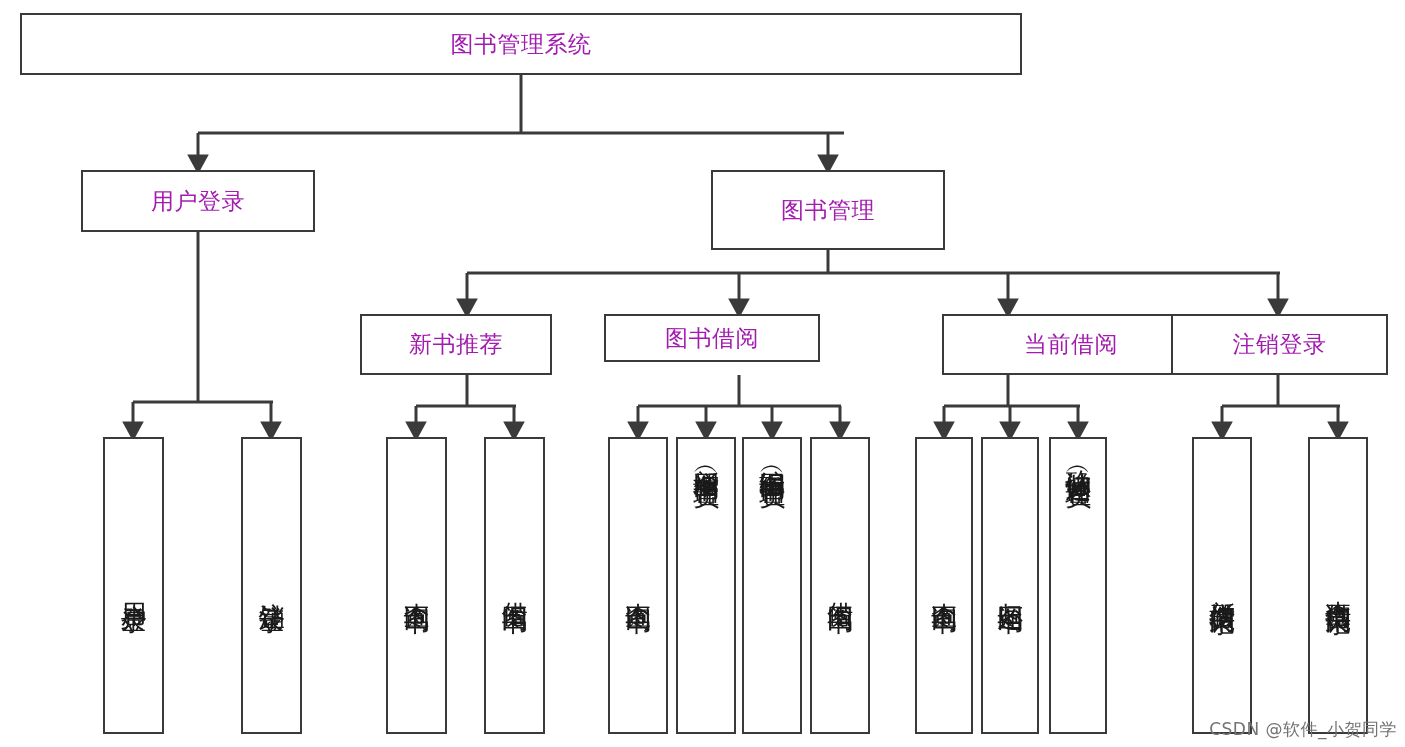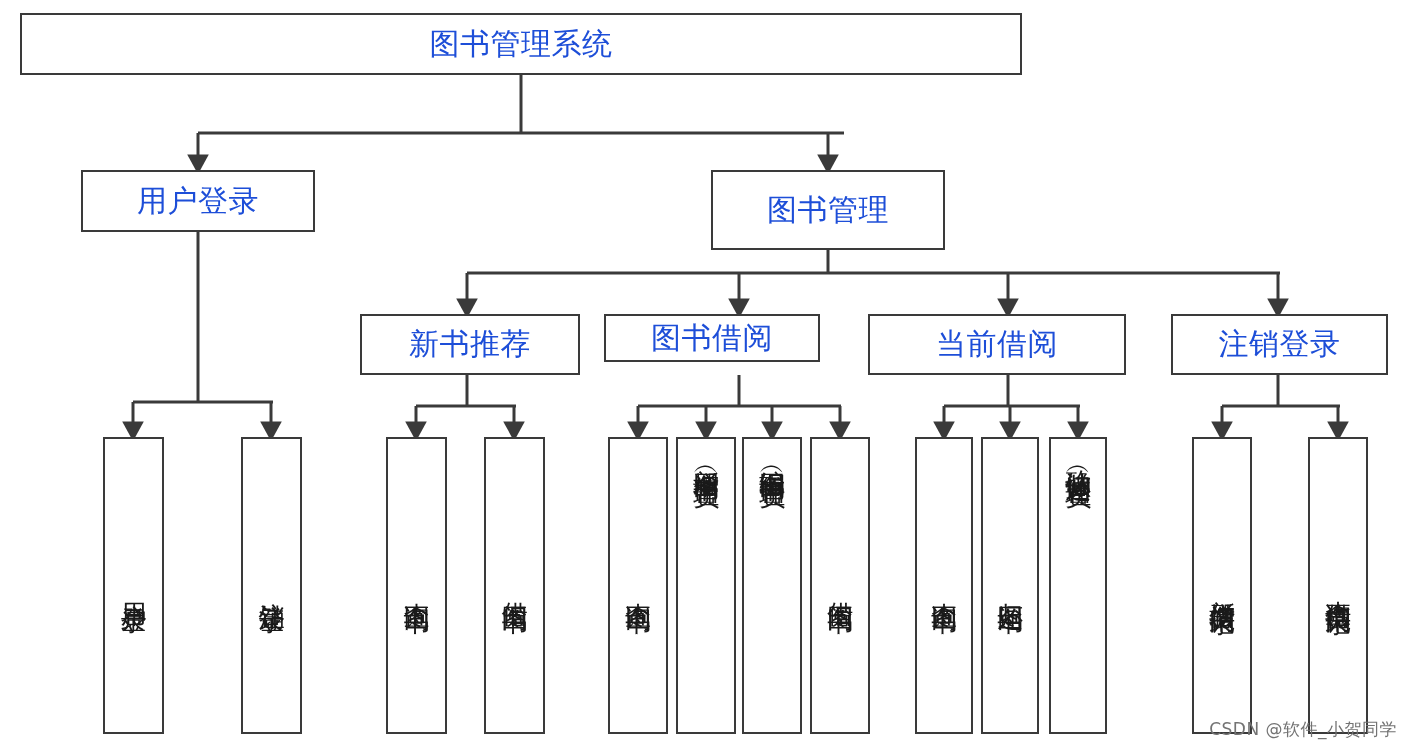--- a/index.html
+++ b/index.html
@@ -29,22 +29,22 @@
     position: absolute;
     box-sizing: border-box;
     background: #ffffff;
     border: 2px solid #3a3a3a;
     display: flex;
     align-items: center;
     justify-content: center;
     z-index: 2;
   }
   .node.horiz .node-label {
-    font-size: 30px;
-    color: #1d4ed8;
+    font-size: 23px;
+    color: #a21caf;
     line-height: 1.15;
     letter-spacing: 0.5px;
     white-space: nowrap;
   }
   .node.vert {
     align-items: flex-start;
     justify-content: center;
     padding-top: 10px;
   }
   .node.vert .node-label {
@@ -130,27 +130,27 @@
     <span class="node-label">图书管理系统</span>
   </div>
 
   <div class="node horiz" style="left:81px; top:170px; width:234px; height:62px;">
     <span class="node-label">用户登录</span>
   </div>
   <div class="node horiz" style="left:711px; top:170px; width:234px; height:80px;">
     <span class="node-label">图书管理</span>
   </div>
 
-  <div class="node horiz" style="left:360px; top:314px; width:220px; height:61px;">
+  <div class="node horiz" style="left:360px; top:314px; width:192px; height:61px;">
     <span class="node-label">新书推荐</span>
   </div>
   <div class="node horiz" style="left:604px; top:314px; width:216px; height:48px;">
     <span class="node-label">图书借阅</span>
   </div>
-  <div class="node horiz" style="left:868px; top:314px; width:258px; height:61px;">
+  <div class="node horiz" style="left:942px; top:314px; width:258px; height:61px;">
     <span class="node-label">当前借阅</span>
   </div>
   <div class="node horiz" style="left:1171px; top:314px; width:217px; height:61px;">
     <span class="node-label">注销登录</span>
   </div>
 
   <div class="node vert centered" style="left:103px; top:437px; width:61px; height:297px;">
     <span class="node-label">用户登录</span>
   </div>
   <div class="node vert centered" style="left:241px; top:437px; width:61px; height:297px;">

